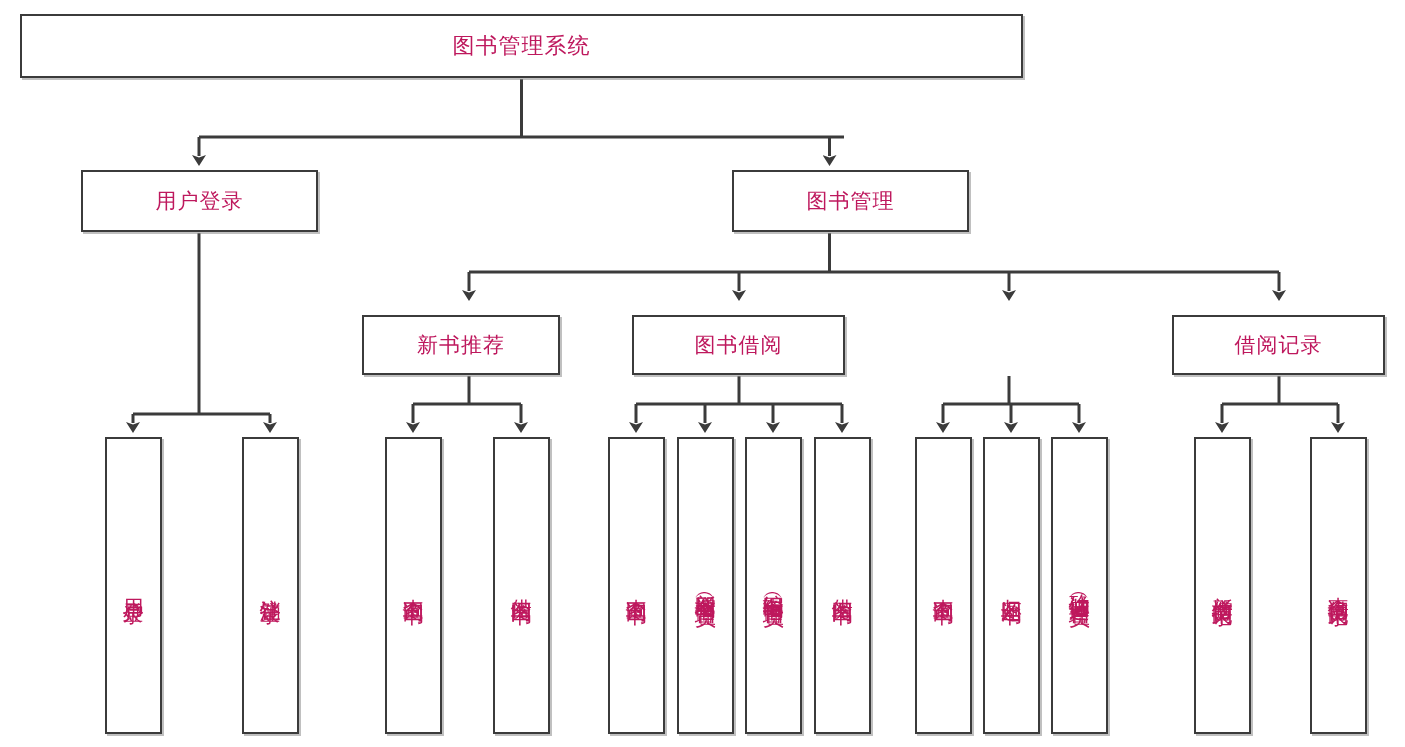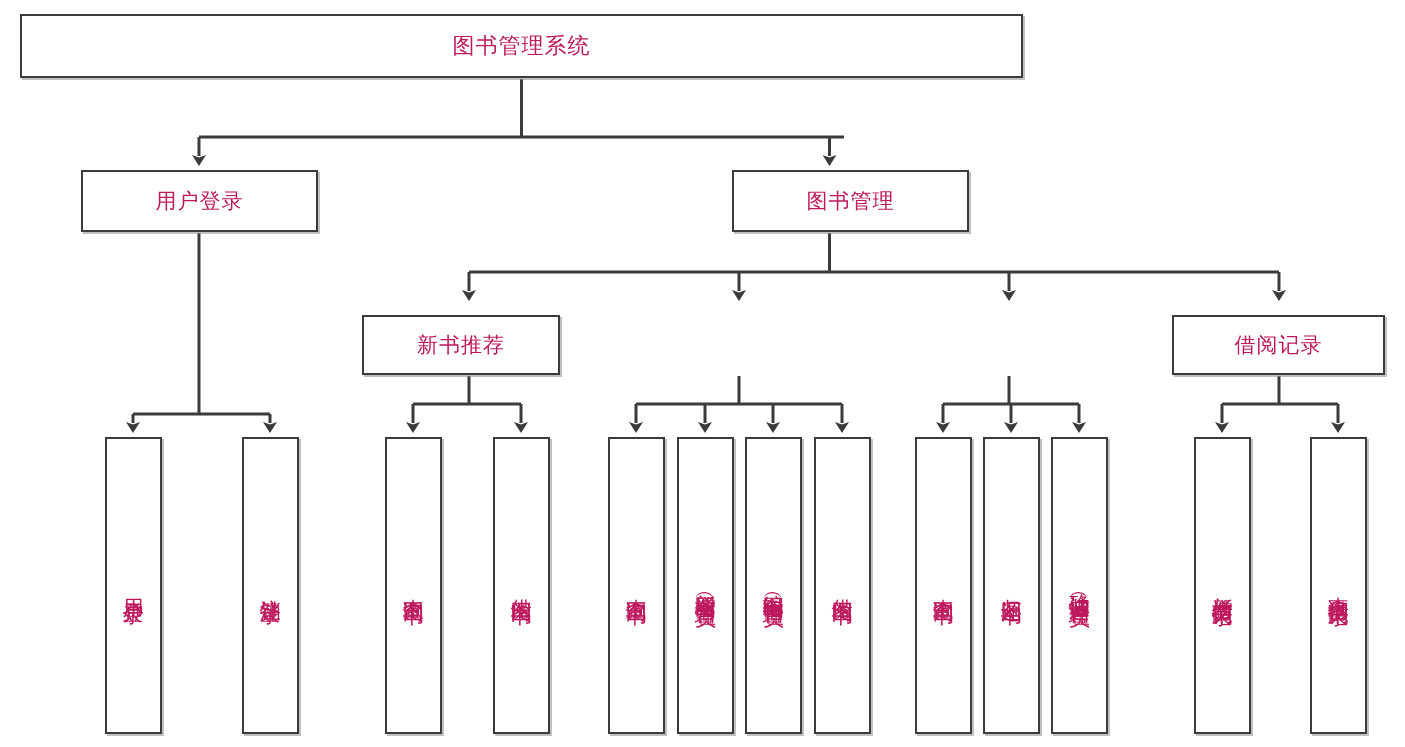--- a/index.html
+++ b/index.html
@@ -115,20 +115,21 @@
       <path d="M1338,404 L1338,423" marker-end="url(#arw)"></path>
     </g>
   </svg>
 
   <div class="node horiz root" style="left:20px; top:14px; width:1003px; height:64px;">图书管理系统</div>
 
   <div class="node horiz" style="left:81px; top:170px; width:237px; height:62px;">用户登录</div>
   <div class="node horiz" style="left:711px; top:170px; width:237px; height:62px;margin-left:21px;">图书管理</div>
 
   <div class="node horiz" style="left:362px; top:315px; width:198px; height:60px;">新书推荐</div>
+  <div class="node horiz" style="left:632px; top:315px; width:213px; height:60px;">图书借阅</div>
   <div class="node horiz" style="left:1172px; top:315px; width:213px; height:60px;">借阅记录</div>
 
   <div class="node vert" style="left:105px; top:437px; width:57px; height:297px;">
     <span class="vtext">用户登录</span>
   </div>
   <div class="node vert" style="left:242px; top:437px; width:57px; height:297px;">
     <span class="vtext">注销登录</span>
   </div>
 
   <div class="node vert" style="left:385px; top:437px; width:57px; height:297px;">

